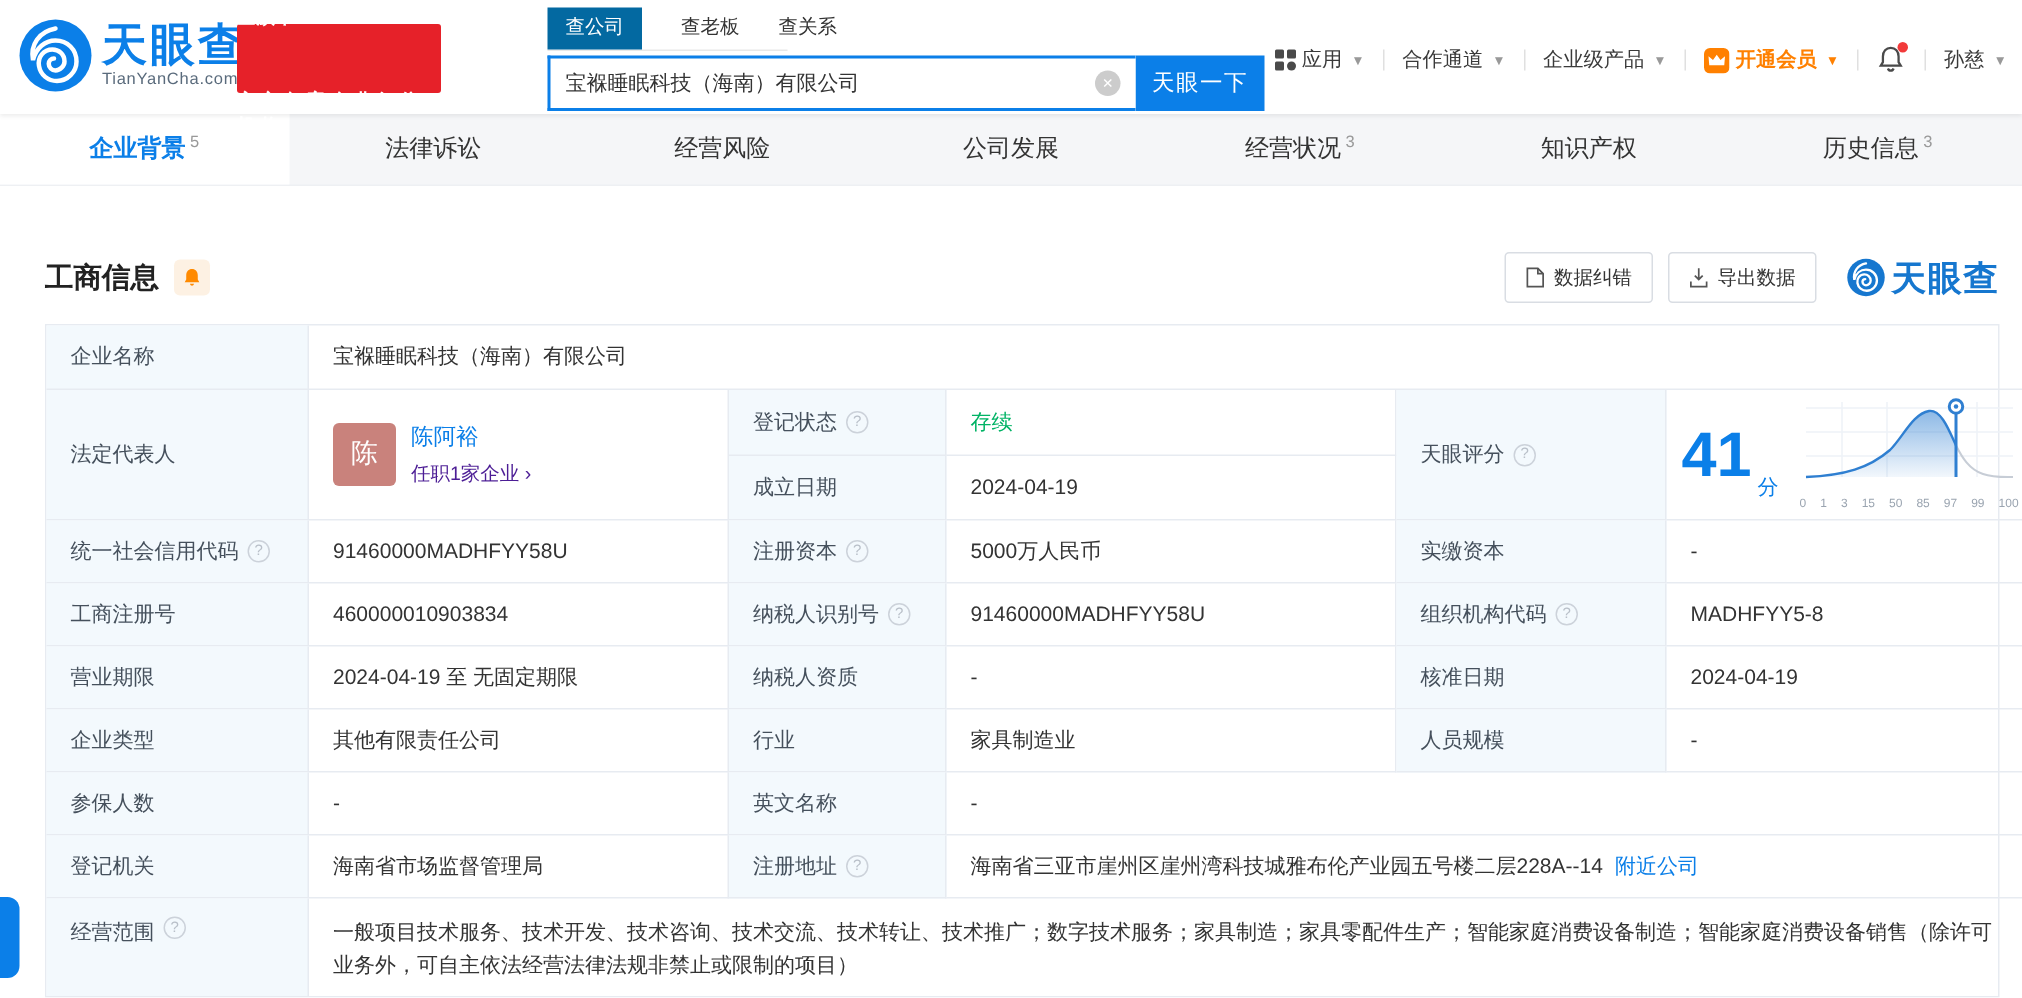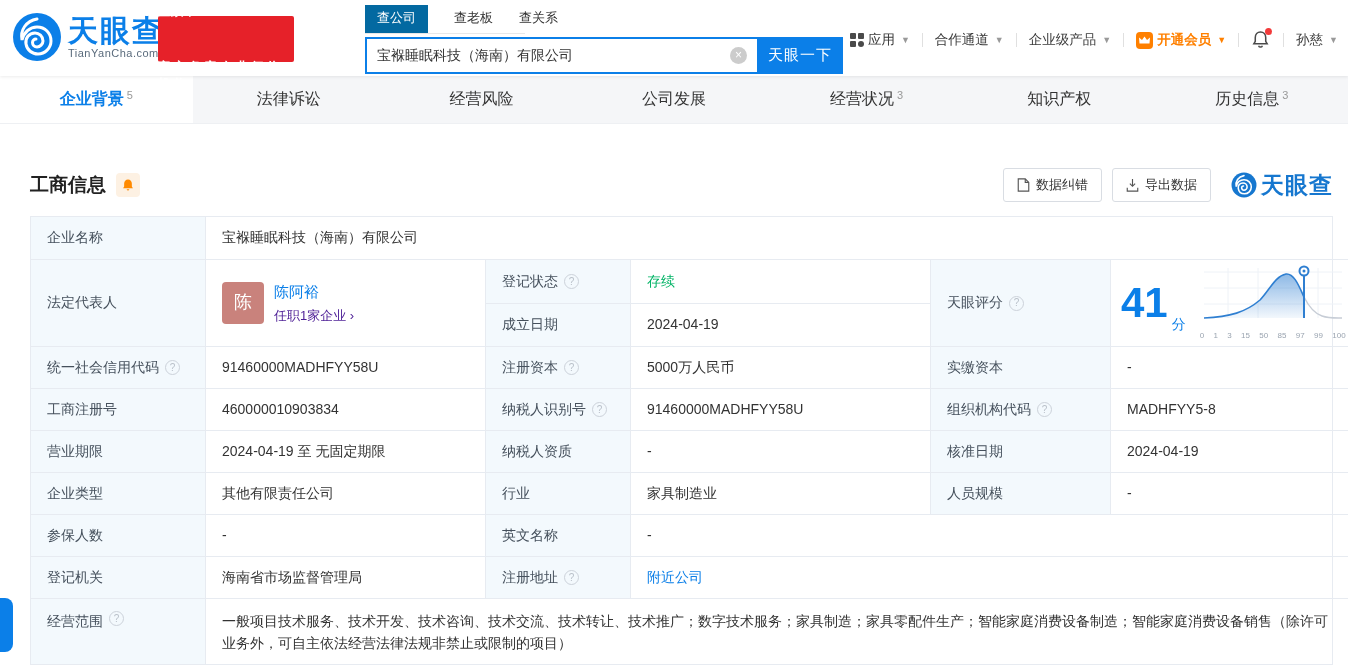--- a/index.html
+++ b/index.html
@@ -398,20 +398,21 @@
       <span>登记机关</span>
     </div>
     <div class="c" style="grid-row:9;grid-column:2/3">
       <span>海南省市场监督管理局</span>
     </div>
     <div class="c lbl" style="grid-row:9;grid-column:3/4">
       <span>注册地址</span>
       <span class="help">?</span>
     </div>
     <div class="c no-r" style="grid-row:9;grid-column:4/7;gap:8px">
+      <span>海南省三亚市崖州区崖州湾科技城雅布伦产业园五号楼二层228A--14</span>
       <span class="link">附近公司</span>
     </div>
 
     <div class="c lbl no-b scope-val" style="grid-row:10;grid-column:1/2">
       <span>经营范围</span>
       <span class="help">?</span>
     </div>
     <div class="c no-r no-b scope-val" style="grid-row:10;grid-column:2/7">
       <span>一般项目技术服务、技术开发、技术咨询、技术交流、技术转让、技术推广；数字技术服务；家具制造；家具零配件生产；智能家庭消费设备制造；智能家庭消费设备销售（除许可业务外，可自主依法经营法律法规非禁止或限制的项目）</span>
     </div>

